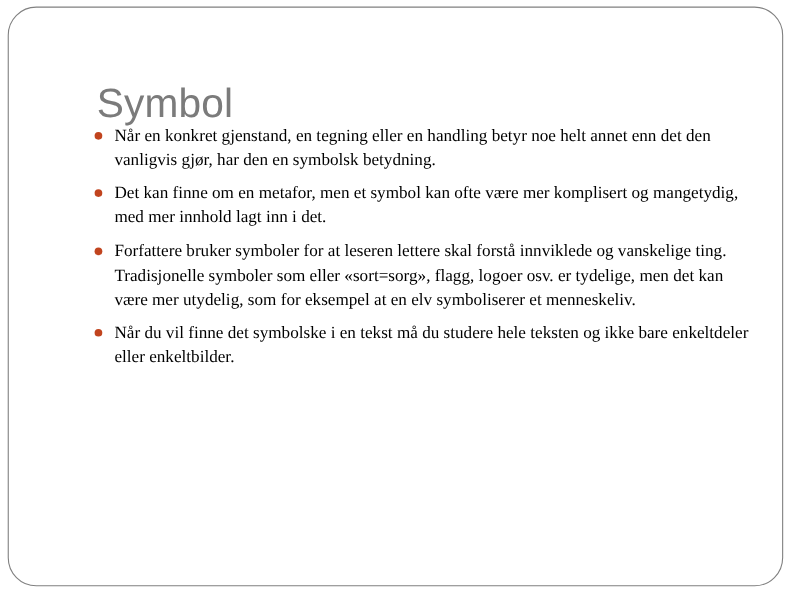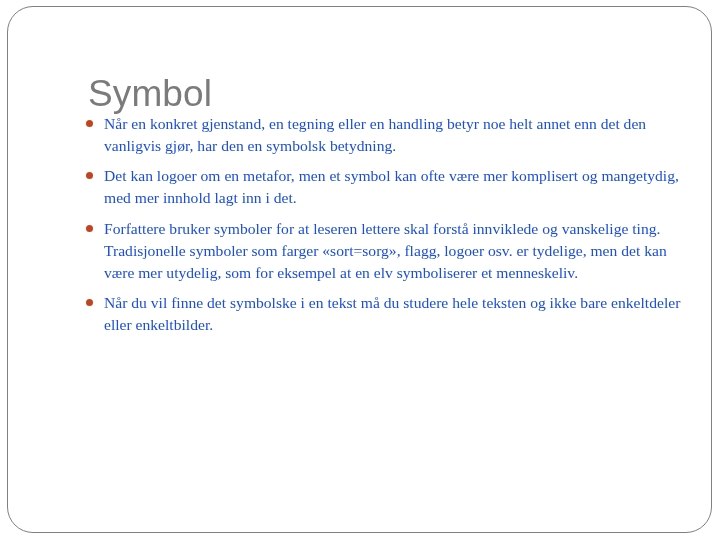--- a/index.html
+++ b/index.html
@@ -57,21 +57,21 @@
     width: 600px;
   }
 
   .bullet-item {
     position: relative;
     padding-left: 20px;
     margin-bottom: 8px;
     font-family: "Liberation Serif", serif;
     font-size: 15.6px;
     line-height: 1.42;
-    color: #1d4ed8;
+    color: #000000;
     text-align: left;
   }
 
   .bullet-item:last-child {
     margin-bottom: 15px;
   }
 
   .bullet-marker {
     position: absolute;
     left: 2px;
@@ -97,26 +97,26 @@
 
   <div id="slide-body">
 
     <div class="bullet-item">
       <span class="bullet-marker"></span>
       <span class="bullet-text">Når en konkret gjenstand, en tegning eller en handling betyr noe helt annet enn det den vanligvis gjør, har den en symbolsk betydning.</span>
     </div>
 
     <div class="bullet-item">
       <span class="bullet-marker"></span>
-      <span class="bullet-text">Det kan logoer om en metafor, men et symbol kan ofte være mer komplisert og mangetydig, med mer innhold lagt inn i det.</span>
+      <span class="bullet-text">Det kan finne om en metafor, men et symbol kan ofte være mer komplisert og mangetydig, med mer innhold lagt inn i det.</span>
     </div>
 
     <div class="bullet-item">
       <span class="bullet-marker"></span>
-      <span class="bullet-text">Forfattere bruker symboler for at leseren lettere skal forstå innviklede og vanskelige ting. Tradisjonelle symboler som farger «sort=sorg», flagg, logoer osv. er tydelige, men det kan være mer utydelig, som for eksempel at en elv symboliserer et menneskeliv.</span>
+      <span class="bullet-text">Forfattere bruker symboler for at leseren lettere skal forstå innviklede og vanskelige ting. Tradisjonelle symboler som eller «sort=sorg», flagg, logoer osv. er tydelige, men det kan være mer utydelig, som for eksempel at en elv symboliserer et menneskeliv.</span>
     </div>
 
 
     <div class="bullet-item">
       <span class="bullet-marker"></span>
       <span class="bullet-text">Når du vil finne det symbolske i en tekst må du studere hele teksten og ikke bare enkeltdeler eller enkeltbilder.</span>
     </div>
 
   </div>
 

